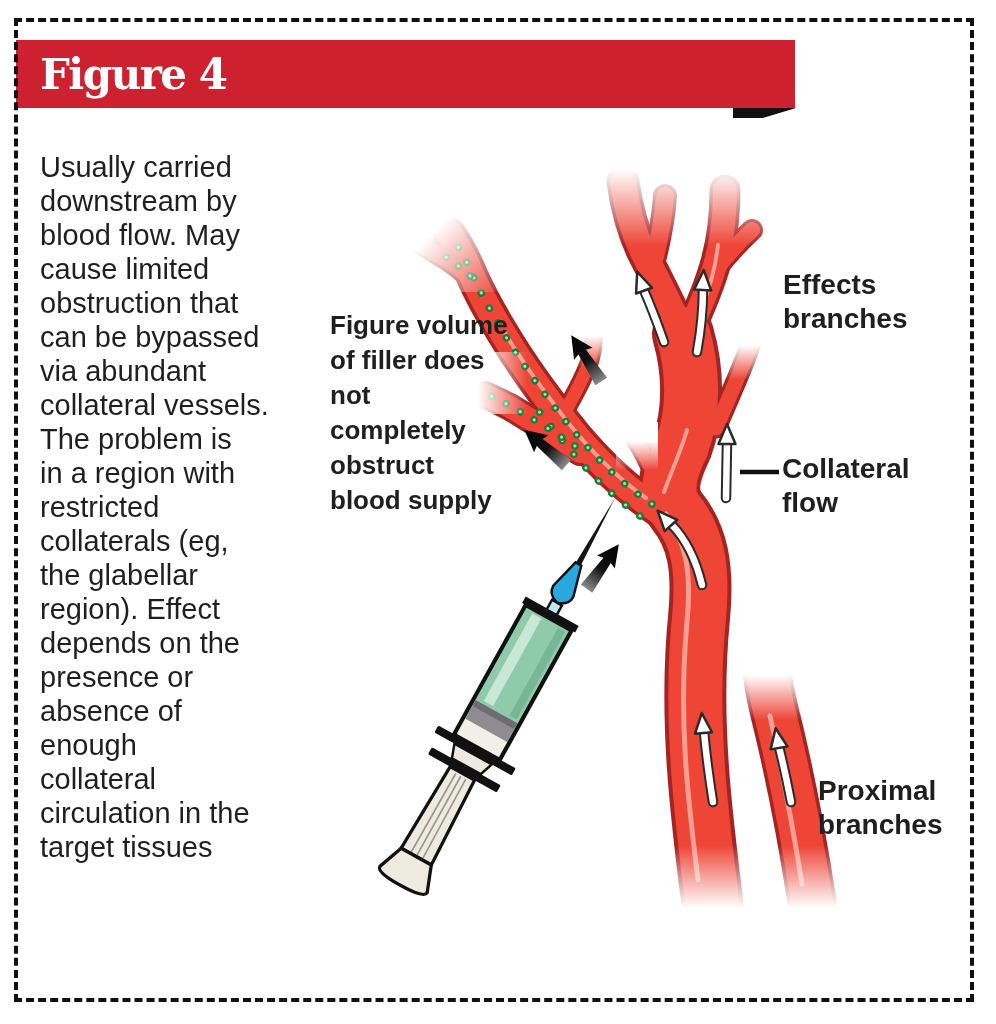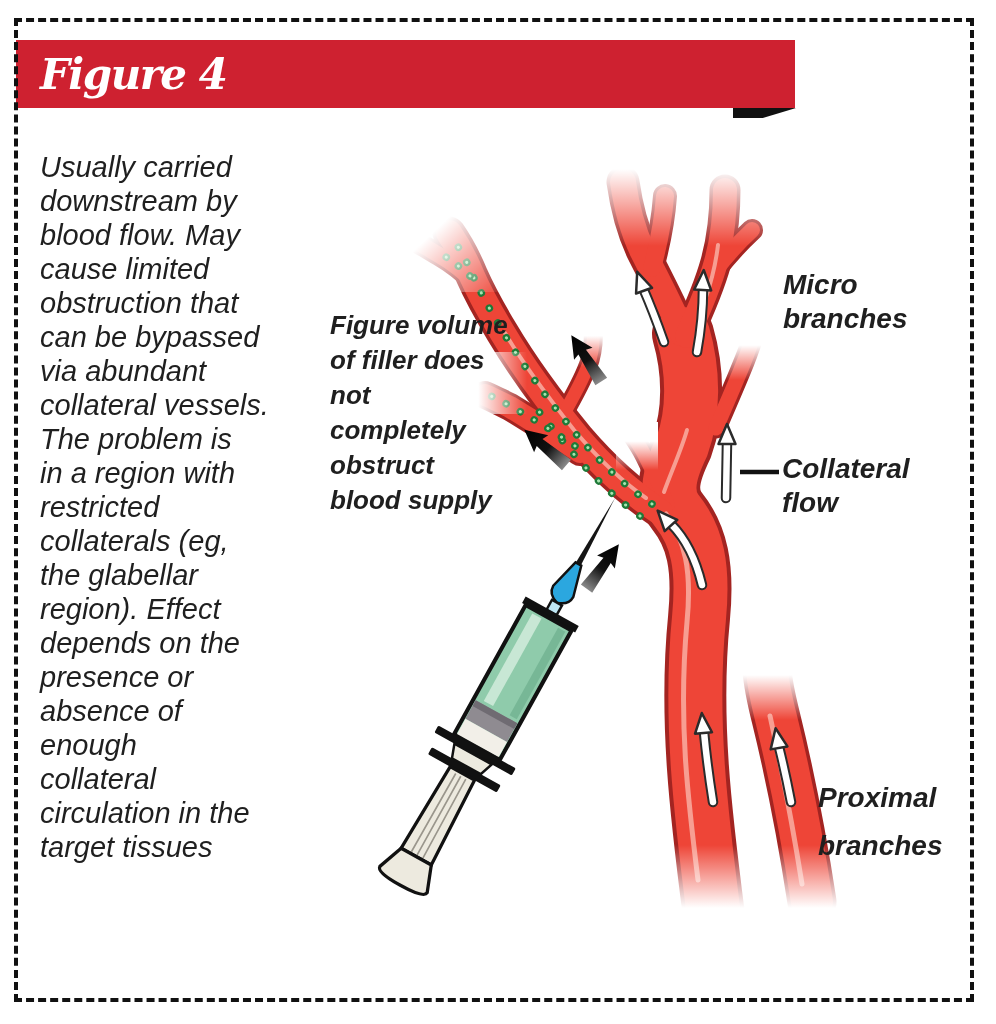--- a/index.html
+++ b/index.html
@@ -1,18 +1,18 @@
 <!DOCTYPE html>
 <html style="--header-red: #ce2130; --vessel-red: #ee4537; --vessel-outline: #a32421; --vessel-highlight: #f7a79c; --dot-green: #1e7a38; --dot-light: #a9e4b0; --syringe-green: #8fcbab; --syringe-hub-blue: #2ba7df; --arrow-outline: #2b2b2b; --text-dark: #1f1f1f; --border-black: #111111;"><head>
 <meta charset="utf-8">
 <style>
   html,body{margin:0;padding:0;background:#fff;}
   #stage{
     position:relative;width:996px;height:1024px;background:#fff;overflow:hidden;
-    font-family:"Liberation Sans",sans-serif;color:var(--text-dark,#1f1f1f);font-style:italic;
+    font-family:"Liberation Sans",sans-serif;color:var(--text-dark,#1f1f1f);
   }
   #figure-border{
     position:absolute;left:14px;top:18px;right:22px;bottom:22px;
     border:4px dashed var(--border-black,#111);pointer-events:none;z-index:3;
   }
   #art{position:absolute;left:0;top:0;z-index:1;}
   .txt{position:absolute;z-index:2;white-space:pre-line;}
   #title-bar{
     position:absolute;left:16px;top:40px;width:779px;height:68px;
     background:var(--header-red,#ce2130);z-index:2;
@@ -22,21 +22,21 @@
   }
   #title-bar .fig-label{font-weight:bold;margin-right:13px;}
   #description{
     left:40px;top:150px;width:285px;
     font-size:29px;line-height:34px;font-weight:400;
   }
   .callout{font-weight:bold;}
   #micro-label{left:330px;top:308px;font-size:26px;line-height:35px;width:210px;}
   #distal-label{left:783px;top:268px;font-size:28px;line-height:34px;}
   #collateral-label{left:782px;top:452px;font-size:28px;line-height:34px;}
-  #proximal-label{left:818px;top:774px;font-size:28px;line-height:48px;}
+  #proximal-label{left:818px;top:774px;font-size:28px;line-height:34px;}
 
   
   .v-out{stroke:var(--vessel-outline,#a32421);fill:none;stroke-linecap:round;}
   .v-fill{stroke:var(--vessel-red,#ee4537);fill:none;stroke-linecap:round;}
   .v-hl{stroke:var(--vessel-highlight,#f7a79c);fill:none;stroke-linecap:round;opacity:.9;}
   .dot-o{stroke:var(--dot-green,#1e7a38);fill:none;stroke-linecap:round;}
   .dot-i{stroke:var(--dot-light,#a9e4b0);fill:none;stroke-linecap:round;}
   .wa-u{stroke:var(--arrow-outline,#2b2b2b);stroke-width:10.5;fill:none;stroke-linecap:round;}
   .wa-w{stroke:#fff;stroke-width:6.5;fill:none;stroke-linecap:round;}
   .wa-h{fill:#fff;stroke:var(--arrow-outline,#2b2b2b);stroke-width:2.5;stroke-linejoin:round;}
@@ -73,21 +73,21 @@
 enough
 collateral
 circulation in the
 target tissues</div>
   <div id="micro-label" class="txt callout">Figure volume
 of filler does
 not
 completely
 obstruct
 blood supply</div>
-  <div id="distal-label" class="txt callout">Micro
+  <div id="distal-label" class="txt callout">Effects
 branches</div>
   <div id="collateral-label" class="txt callout">Collateral
 flow</div>
   <div id="proximal-label" class="txt callout">Proximal
 branches</div>
 
   <svg id="art" width="996" height="1024" viewBox="0 0 996 1024">
     <defs>
       <linearGradient id="gDown" x1="0" y1="0" x2="0" y2="1">
         <stop offset="0" stop-color="#fff"></stop>

